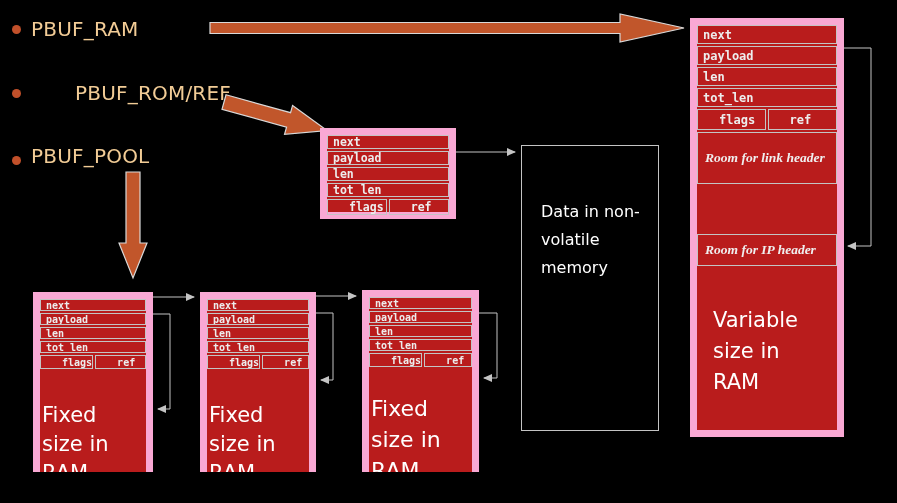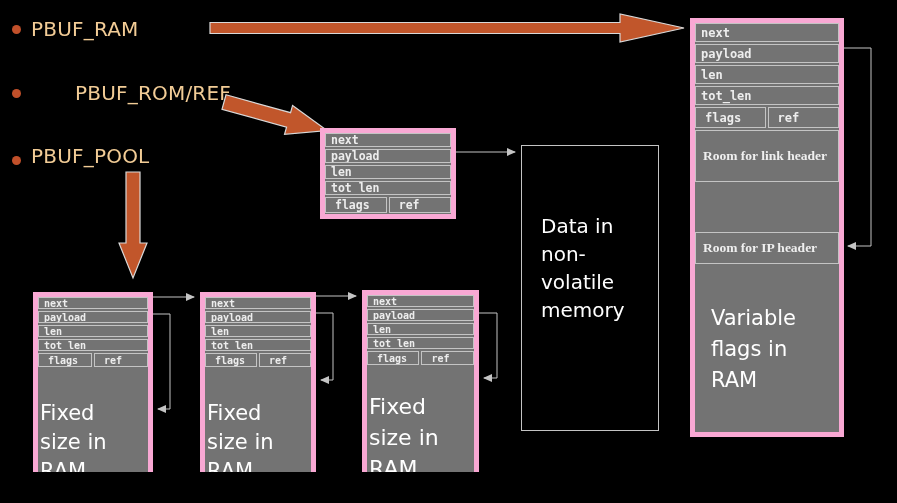--- a/index.html
+++ b/index.html
@@ -14,39 +14,39 @@
     width:9px; height:9px; border-radius:50%; background:#c1502a;
     margin-top:8px; margin-right:10px; flex:0 0 auto;
   }
   .bullet .blabel { color:#f2cc96; font-size:20px; letter-spacing:.2px; white-space:nowrap; }
   #bullet-1 { top:17px; } #bullet-2 { top:81px;gap:44px; } #bullet-3 { top:144px;align-items:center; }
 
   
   svg.overlay { position:absolute; left:0; top:0; width:897px; height:503px; }
 
   
-  .struct { position:absolute; border:5px solid #f9a8d4; background:#737373; }
+  .struct { position:absolute; border:7px solid #f9a8d4; background:#b91c1c; }
   .rows { display:flex; flex-direction:column; gap:2px; }
   .frow {
     border:1px solid #c4c4c4; display:flex; align-items:center;
     font-family:"DejaVu Sans Mono", monospace; font-weight:bold; color:#ededed;
     padding-left:5px; overflow:hidden;
   }
   .frow.split { border:none; padding:0; display:flex; gap:2px; }
   .frow.split .cell {
-    border:1px solid #c4c4c4; height:100%; display:flex; align-items:center; padding-left:9px;
+    border:1px solid #c4c4c4; height:100%; display:flex; align-items:center; padding-left:21px;
   }
   .frow.split .cell.flags { flex:0 0 49%; }
   .frow.split .cell.ref   { flex:1 1 auto; }
 
   #ram-struct  { left:690px; top:18px;  width:154px; height:419px; }
   #ram-struct .frow { height:19px; font-size:12px; }
   #ram-struct .room {
     border:1px solid #c4c4c4; display:flex; align-items:center; padding-left:7px;
-    font-family:"Liberation Serif", serif; font-weight:bold;
+    font-family:"Liberation Serif", serif; font-style:italic; font-weight:bold;
     color:#efefef; font-size:13.5px;
   }
   #ram-struct .room.r-link { height:52px; }
   #ram-struct .room.r-ip   { height:32px;margin-top:48px; }
   #ram-struct .room.r-tcp  { height:29px; }
   #ram-struct .note { position:absolute; left:16px; top:280px; width:110px;
     color:#fff; font-size:21px; line-height:31px; }
 
   #rom-struct { left:320px; top:128px; width:136px; height:91px; }
   #rom-struct .frow { height:14px; font-size:11.5px; }
@@ -58,22 +58,22 @@
   .pool-note { position:absolute; left:2px; width:85px; color:#fff;
     font-size:21px; line-height:29px; }
   #pool-1 .pool-note, #pool-2 .pool-note { top:102px; }
   #pool-3 .pool-note { top:96px; font-size:22px; line-height:31px; }
 
   
   #data-box {
     position:absolute; left:521px; top:145px; width:138px; height:286px;
     border:1px solid #c4c4c4; background:#000;
   }
-  #data-box .dlabel { margin:66px 0 0 19px; width:102px;
-    color:#fff; font-size:20px; line-height:28px; }
+  #data-box .dlabel { margin:52px 0 0 19px; width:102px;
+    color:#fff; font-size:16px; line-height:28px; }
 </style>
 </head>
 <body>
 
 <div class="slide">
 
   <div class="bullet" id="bullet-1">
     <span class="dot"></span>
     <span class="blabel">PBUF_RAM</span>
   </div>
@@ -128,21 +128,21 @@
         <div class="cell flags">
             <span>flags</span>
           </div>
         <div class="cell ref">
             <span>ref</span>
           </div>
       </div>
       <div class="room r-link">Room for link header</div>
       <div class="room r-ip">Room for IP header</div>
     </div>
-    <div class="note">Variable flags in RAM</div>
+    <div class="note">Variable size in RAM</div>
   </div>
 
   <div class="struct" id="rom-struct">
     <div class="rows">
       <div class="frow">
           <span>next</span>
         </div>
       <div class="frow">
           <span>payload</span>
         </div>

